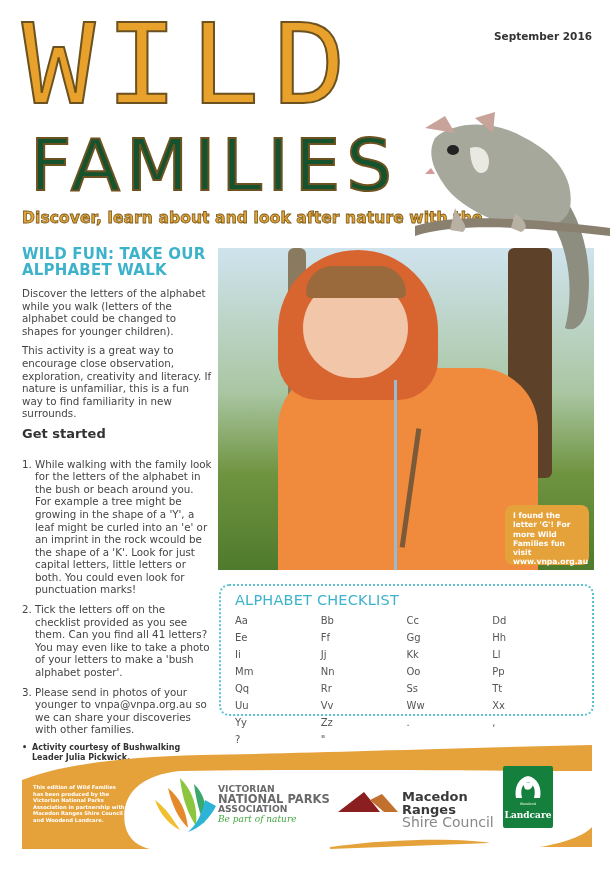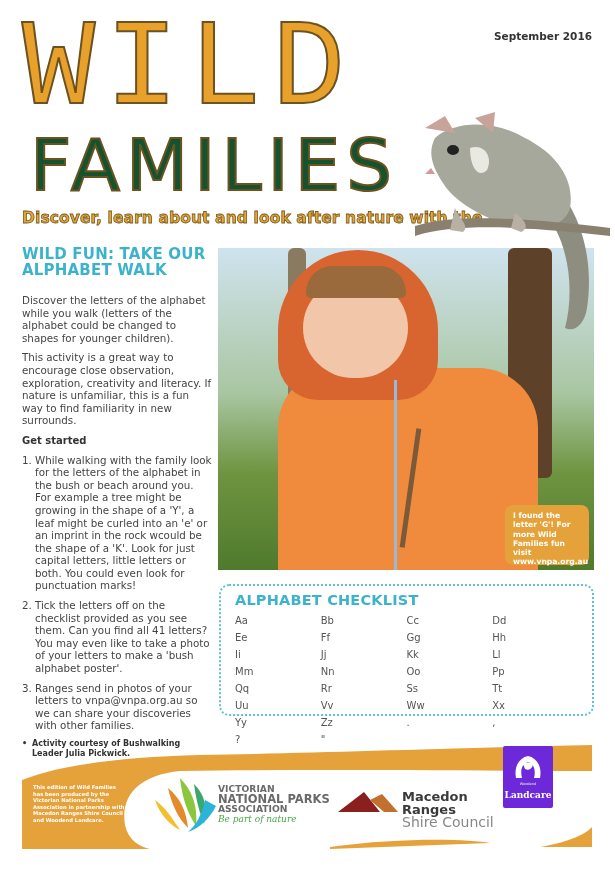--- a/index.html
+++ b/index.html
@@ -21,23 +21,23 @@
   }
   .date { position: absolute; right: 23px; top: 30px; font-size: 10.5px; font-weight: bold; color: #333; }
   .tagline {
     position: absolute; left: 22px; top: 209px;
     font-size: 15.5px; font-weight: bold; color: #e2a53a;
     -webkit-text-stroke: 0.8px #7a5a1c; letter-spacing: 0.1px;
   }
   .possum { position: absolute; left: 415px; top: 108px; width: 195px; height: 230px; z-index: 5; }
 
   .left-col { position: absolute; left: 22px; top: 246px; width: 190px; font-size: 10.3px; line-height: 12.6px; color: #444; }
-  .left-col h2 { color: #3db3cb; font-size: 15px; line-height: 16px; font-weight: bold; margin-bottom: 16px; letter-spacing: 0.2px; }
+  .left-col h2 { color: #3db3cb; font-size: 15px; line-height: 16px; font-weight: bold; margin-bottom: 9px; letter-spacing: 0.2px; }
   .left-col p { margin-bottom: 7px; }
-  .left-col h3 { font-size: 10px; font-weight: bold; color: #333; margin: 8px 0 6px; }
+  .left-col h3 { font-size: 13px; font-weight: bold; color: #333; margin: 8px 0 17px; }
   .left-col ol { list-style: none; }
   .left-col ol li { position: relative; padding-left: 13px; margin-bottom: 7px; }
   .left-col ol li .num { position: absolute; left: 0; top: 0; }
   .credit { position: relative; padding-left: 10px; font-size: 8px; line-height: 10px; font-weight: bold; color: #333; }
   .credit .bullet { position: absolute; left: 0; top: 0; }
 
   .photo {
     position: absolute; left: 218px; top: 248px; width: 376px; height: 322px; overflow: hidden;
     background: linear-gradient(180deg, #cfe3ee 0%, #a9c6a2 45%, #6f9440 70%, #4f7a2c 100%);
   }
@@ -50,36 +50,36 @@
   .photo .stick { position: absolute; left: 190px; top: 180px; width: 5px; height: 120px; background: #7b5a3a; transform: rotate(8deg); }
   .photo-caption {
     position: absolute; left: 287px; top: 257px; width: 84px; height: 60px; background: #e6a23a;
     border-radius: 8px; color: #fff; font-size: 7.6px; line-height: 9.3px; padding: 6px 8px; font-weight: bold;
   }
 
   .checklist {
     position: absolute; left: 219px; top: 584px; width: 375px; height: 132px;
     border: 2px dotted #5bc1d3; border-radius: 10px; padding: 6px 14px;
   }
-  .checklist h2 { color: #3db3cb; font-size: 14.5px; font-weight: bold; margin-bottom: 5px; letter-spacing: 0.2px; }
+  .checklist h2 { color: #3db3cb; font-size: 14.5px; font-weight: normal; margin-bottom: 5px; letter-spacing: 0.2px; }
   .grid { display: grid; grid-template-columns: repeat(4, 1fr); row-gap: 2px; font-size: 10px; line-height: 15px; color: #555; }
 
   .footer { position: absolute; left: 0; top: 735px; width: 615px; height: 135px; }
   .footer svg { position: absolute; left: 0; top: 0; }
   .footer-note {
     position: absolute; left: 33px; top: 784px; width: 92px; font-size: 5.2px; line-height: 6.6px;
     color: #fff; font-weight: bold;
   }
   .vnpa { position: absolute; left: 150px; top: 770px; width: 170px; height: 66px; }
   .vnpa-text { position: absolute; left: 218px; top: 784px; font-size: 9.2px; line-height: 10px; font-weight: bold; color: #6a6a6a; }
   .vnpa-text .big { font-size: 11.5px; }
   .vnpa-text .tag { font-style: italic; font-weight: normal; color: #45a843; font-size: 9px; font-family: "DejaVu Serif", serif; }
   .macedon-text { position: absolute; left: 402px; top: 790px; font-size: 13px; line-height: 13px; font-weight: bold; color: #3a3a3a; }
   .macedon-text .sub { font-size: 14px; font-weight: normal; color: #888; }
-  .landcare { position: absolute; left: 503px; top: 746px; width: 50px; height: 62px; background: #6d28d9; border-radius: 2px 2px 2px 2px; }
+  .landcare { position: absolute; left: 503px; top: 766px; width: 50px; height: 62px; background: #15803d; border-radius: 2px 2px 2px 2px; }
   .landcare-small { position: absolute; left: 0; top: 36px; width: 50px; text-align: center; font-size: 3.5px; color: #e8f2dc; }
   .landcare-label { position: absolute; left: 0; top: 44px; width: 50px; text-align: center; font-size: 9px; font-weight: bold; color: #fff; font-family: "DejaVu Serif", serif; }
 </style>
 </head>
 <body>
 
 <div class="masthead">
   <div class="title-wild">WILD</div>
   <div class="title-families">FAMILIES</div>
   <div class="date">September 2016</div>
@@ -108,21 +108,21 @@
     <li>
       <span class="num">1.</span>
       <span>While walking with the family look for the letters of the alphabet in the bush or beach around you. For example a tree might be growing in the shape of a 'Y', a leaf might be curled into an 'e' or an imprint in the rock wcould be the shape of a 'K'. Look for just capital letters, little letters or both. You could even look for punctuation marks!</span>
     </li>
     <li>
       <span class="num">2.</span>
       <span>Tick the letters off on the checklist provided as you see them. Can you find all 41 letters? You may even like to take a photo of your letters to make a 'bush alphabet poster'.</span>
     </li>
     <li>
       <span class="num">3.</span>
-      <span>Ranges send in photos of your letters to vnpa@vnpa.org.au so we can share your discoveries with other families.</span>
+      <span>Please send in photos of your younger to vnpa@vnpa.org.au so we can share your discoveries with other families.</span>
     </li>
   </ol>
   <div class="credit">
     <span class="bullet">•</span>
     <span>Activity courtesy of Bushwalking Leader Julia Pickwick.</span>
   </div>
 </div>
 
 <div class="photo">
   <div class="tree" style="left:70px;top:0;width:18px;height:300px;background:#8a7a60;"></div>

